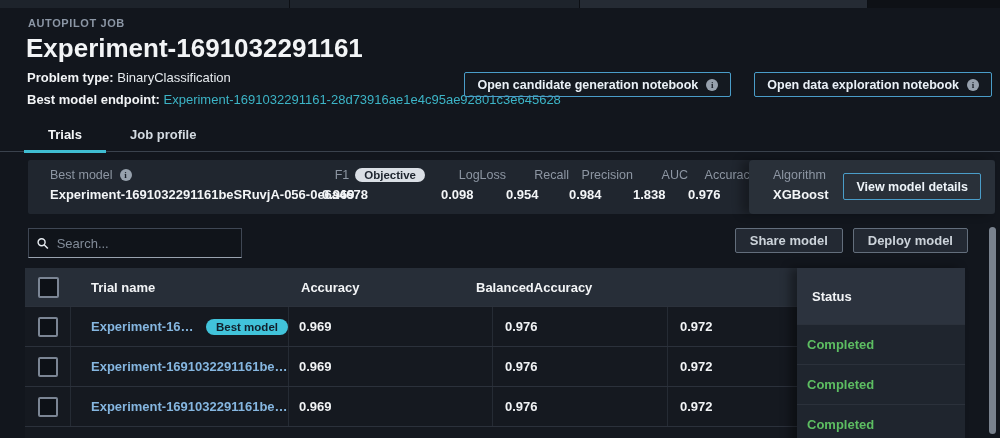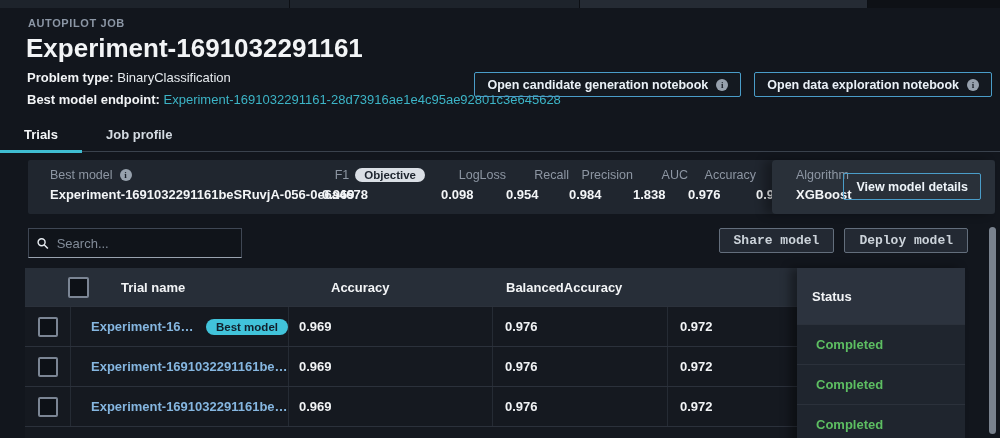--- a/index.html
+++ b/index.html
@@ -21,38 +21,38 @@
   
   .eyebrow { position:absolute; top:17px; left:28px; font-size:11px; font-weight:bold;
     letter-spacing:0.6px; color:#8b96a5; }
   .page-title { position:absolute; top:33px; left:26px; font-size:26px; font-weight:600; color:#f2f4f6; }
   .meta-line { position:absolute; left:27px; font-size:13px; color:#e6eaee; white-space:nowrap; }
   .meta-line.problem { top:70px; }
   .meta-line.endpoint { top:92px; }
   .meta-line b { font-weight:bold; color:#f2f4f6; }
   .link-teal { color:#3cb4c6; text-decoration:none; font-weight:normal; }
 
-  .nb-buttons { position:absolute; top:72px; right:8px; display:flex; gap:13px; }
+  .nb-buttons { position:absolute; top:72px; right:8px; display:flex; gap:23px; }
   .btn-outline-blue {
     display:flex; align-items:center; gap:8px; height:25px; padding:0 12px;
     background:rgba(24,30,38,0.4); border:1px solid #4a9dc9; border-radius:2px;
     color:#eaf1f7; font-size:12.5px; font-weight:600; cursor:pointer; white-space:nowrap;
   }
   .info-dot {
     display:inline-flex; align-items:center; justify-content:center;
     width:12px; height:12px; border-radius:50%; background:#97a1ad; color:#1a2029;
     font-size:9px; font-weight:bold; font-family:"Liberation Serif", serif; flex:0 0 auto;
   }
 
   
   .tabbar { position:absolute; top:118px; left:0; width:1000px; height:34px;
     border-bottom:1px solid #3a424d; display:flex; }
   .tab { height:100%; display:flex; align-items:center; padding:0 24px;
     font-size:13px; font-weight:600; color:#d4dbe2; cursor:pointer; position:relative; }
-  .tab.active { color:#f4f6f8; }
+  .tab.active { color:#f4f6f8;margin-left:24px; }
   .tab.active::after { content:""; position:absolute; left:0; right:0; bottom:-2px;
     height:3px; background:#3fbdd1; }
 
   
   .metrics-bar { position:absolute; top:160px; left:28px; width:967px; height:54px;
     background:#20262f; border-radius:2px; display:flex; align-items:stretch; padding-left:22px; }
   .bm-block { width:272px; padding-top:8px; }
   .bm-label { font-size:12.5px; color:#8d96a3; display:flex; align-items:center; gap:7px; }
   .bm-name { margin-top:5px; font-size:13px; font-weight:bold; color:#f3f5f7; white-space:nowrap; }
   .metrics-row { display:flex; padding-top:8px; flex:1; overflow:hidden; }
@@ -61,49 +61,49 @@
   .metric:nth-child(2){ width:65px;margin-left:16px; }
   .metric:nth-child(3){ width:63px; }
   .metric:nth-child(4){ width:64px; }
   .metric:nth-child(5){ width:55px; }
   .metric:nth-child(6){ width:68px; }
   .metric:nth-child(7){ width:140px; }
   .metric .m-top { font-size:12.5px; color:#8d96a3; display:flex; align-items:center; gap:6px;justify-content:flex-end; }
   .metric .m-value { margin-top:5px; font-size:13px; font-weight:bold; color:#f3f5f7; }
   .badge-objective { background:#dadfe5; color:#1d242e; font-size:11.5px; font-weight:bold;
     border-radius:9px; padding:1px 9px; }
-  .algo-panel { position:absolute; top:0; right:0; width:223px; height:54px;
+  .algo-panel { position:absolute; top:0; right:0; width:246px; height:54px;
     background:#293039; border-radius:4px; box-shadow:-8px 0 10px rgba(0,0,0,0.3);
     padding:8px 0 0 24px;margin-left:9px; }
   .algo-label { font-size:12.5px; color:#8d96a3; }
   .algo-value { margin-top:5px; font-size:13px; font-weight:bold; color:#f3f5f7; }
   .view-details { position:absolute; top:13px; right:14px; height:27px; padding:0 12px;
     background:transparent; border:1px solid #4a9dc9; border-radius:2px;
     color:#eef4f9; font-size:12.5px; font-weight:600; cursor:pointer; white-space:nowrap; }
 
   
   .search-box { position:absolute; top:228px; left:28px; width:214px; height:25px;
     background:#10141a; border:1px solid #3f4754; border-bottom:1px solid #99a3af;
     display:flex; align-items:center; padding:14px 8px; gap:8px; }
   .search-box input { background:transparent; border:none; outline:none; color:#cfd6dd;
     font-size:13px; width:100%; font-family:inherit; }
   .search-box input::placeholder { color:#828c99; }
   .toolbar-buttons { position:absolute; top:228px; right:32px; display:flex; gap:10px; }
   .btn-gray { height:25px; padding:0 14px; background:#232933; border:1px solid #636e7c;
     border-radius:2px; color:#ccd3da; font-size:13px; font-weight:bold; cursor:pointer;
-    white-space:nowrap;font-family:Liberation Mono, monospace; }
+    white-space:nowrap; }
 
   
   .v-scrollbar { position:absolute; top:227px; right:4px; width:7px; height:207px;
     background:#79828e; border-radius:4px; z-index:40; }
 
   
   .trials-table { position:absolute; top:268px; left:25px; width:937px; }
   .t-header { display:flex; height:38px; background:#272e38; align-items:center;
-    font-size:13px; font-weight:bold; color:#f2f4f6;padding-left:30px; }
+    font-size:13px; font-weight:bold; color:#f2f4f6; }
   .t-row { display:flex; height:40px; background:#151920; align-items:center;
     border-top:1px solid #2b313b; font-size:13px; }
   .t-row-sliver { height:12px; background:#151920; border-top:1px solid #2b313b; }
   .cell { height:100%; display:flex; align-items:center; overflow:hidden; }
   .c-check { width:46px; justify-content:center; flex:0 0 auto; }
   .c-name  { width:218px; padding-left:20px; flex:0 0 auto; gap:8px; white-space:nowrap; }
   .c-obj   { width:204px; padding-left:10px; flex:0 0 auto; }
   .c-acc   { width:175px; padding-left:12px; flex:0 0 auto; }
   .c-bal   { flex:1; padding-left:12px; }
   .t-row .cell { border-right:1px solid #252b34; }
@@ -117,21 +117,21 @@
   .checkbox { width:20px; height:20px; border:2px solid #7b8violet594; border:2px solid #7b8594;
     border-radius:2px; background:#0d1117; cursor:pointer; }
   .t-header .checkbox { width:21px; height:21px; }
 
   
   .status-col { position:absolute; top:0; left:772px; width:168px; z-index:20;
     box-shadow:-7px 0 9px rgba(0,0,0,0.38); }
   .status-head { height:56px; background:#2c333e; display:flex; align-items:center;
     padding-left:15px; font-size:13px; font-weight:bold; color:#f2f4f6; }
   .status-cell { height:40px; background:#1f252e; border-top:1px solid #2b313b;
-    display:flex; align-items:center; padding-left:19px; font-size:13px; font-weight:600;
+    display:flex; align-items:center; padding-left:10px; font-size:13px; font-weight:600;
     color:#5dbe62; }
   .status-sliver { height:12px; background:#1f252e; border-top:1px solid #2b313b; }
 </style>
 </head>
 <body>
 
 <div class="page">
 
   <div class="top-strip">
     <div class="seg s1"></div>

